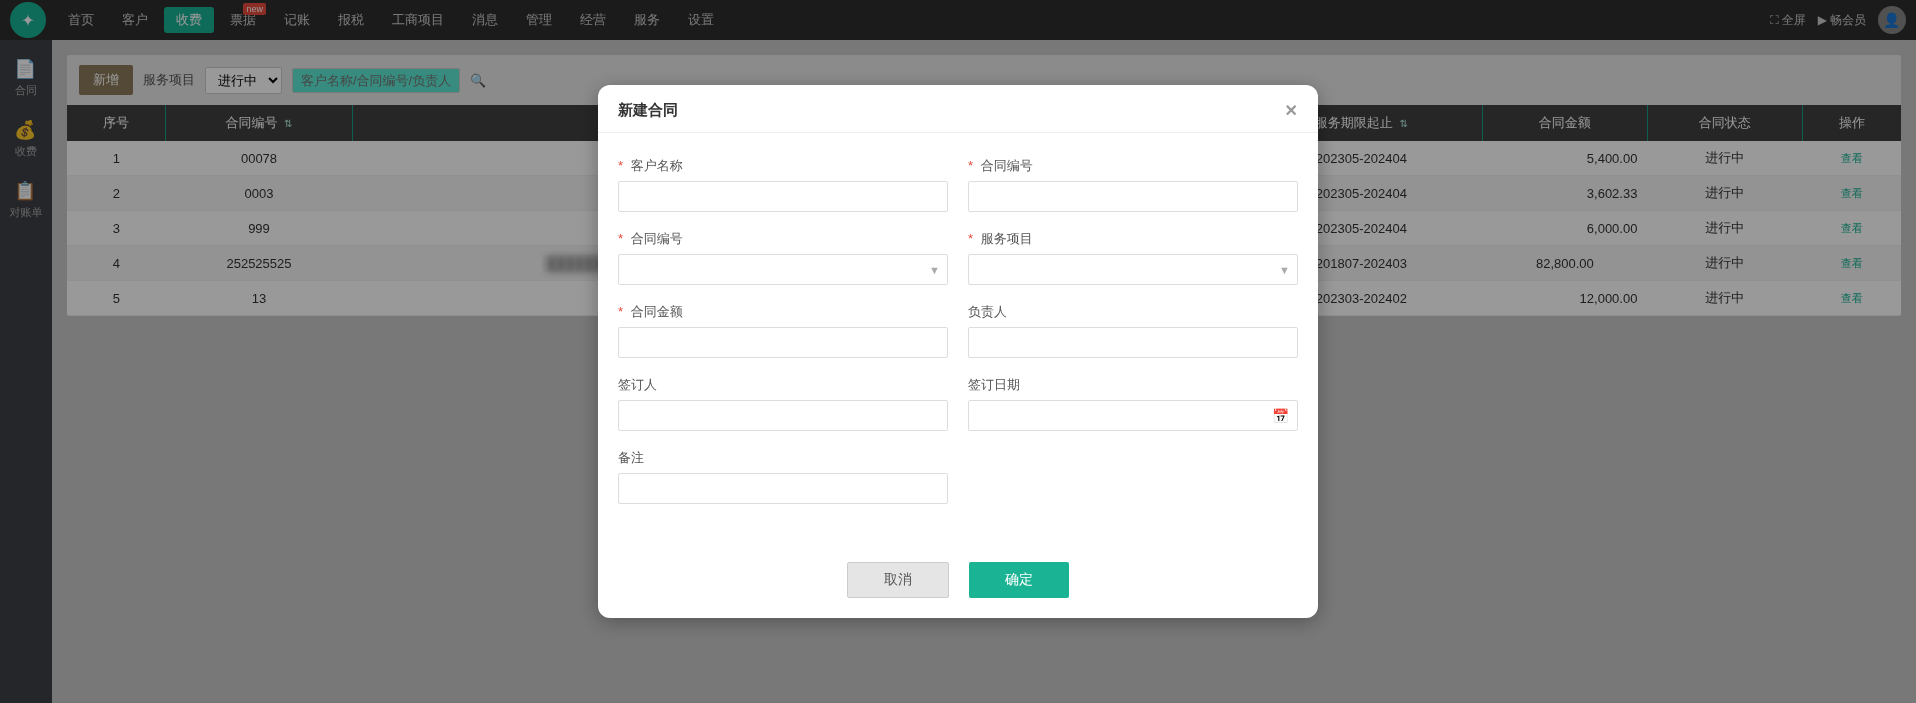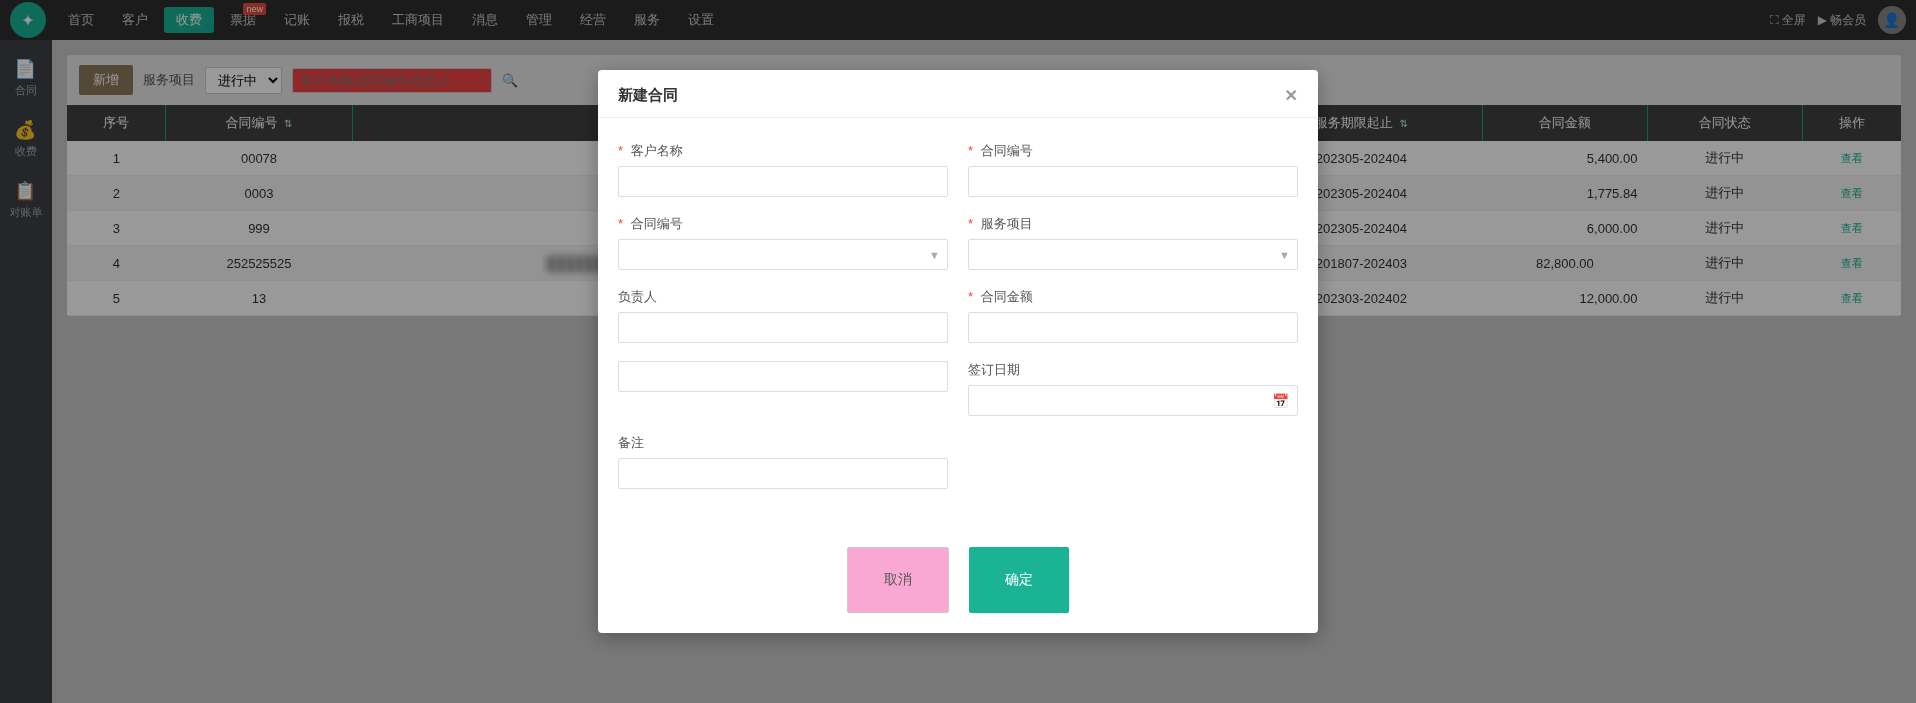--- a/index.html
+++ b/index.html
@@ -69,21 +69,21 @@
       background: #8a7a5a; color: #fff; border: none; padding: 6px 14px;
       cursor: pointer; border-radius: 2px; font-size: 13px;
     }
     .filter-label { font-size: 13px; color: #555; }
     .status-select {
       border: 1px solid #ccc; padding: 4px 8px; border-radius: 2px;
       background: #fff; font-size: 13px; cursor: pointer;
     }
     .search-box {
       border: 1px solid #ccc; padding: 4px 8px; border-radius: 2px;
-      background: #ef4444; font-size: 13px; width: 200px;
+      background: #5eead4; font-size: 13px; width: 168px;
     }
     .search-icon-wrap { color: #888; cursor: pointer; }
 
     
     .data-table { width: 100%; border-collapse: collapse; }
     .data-table thead tr { background: #404040; color: #fff; }
     .data-table thead th {
       padding: 9px 10px; text-align: center; font-weight: normal; font-size: 13px;
       border-right: 1px solid #16a085;
     }
@@ -104,21 +104,21 @@
 
     
     .overlay {
       position: fixed; top: 0; left: 0; right: 0; bottom: 0;
       background: rgba(0,0,0,0.4); z-index: 200;
       display: flex; align-items: center; justify-content: center;
     }
 
     
     .dialog {
-      background: #fff; border-radius: 4px; width: 720px;
+      background: #fff; border-radius: 12px; width: 720px;
       box-shadow: 0 4px 20px rgba(0,0,0,0.3); position: relative;
     }
     .dialog-header {
       padding: 16px 20px 12px; border-bottom: 1px solid #eee;
       font-size: 15px; font-weight: bold; color: #333;
       display: flex; align-items: center; justify-content: space-between;
     }
     .dialog-close {
       cursor: pointer; color: #999; font-size: 16px; line-height: 1;
     }
@@ -143,22 +143,22 @@
     .form-input-date-wrap .form-input { padding-right: 30px; }
     .date-icon {
       position: absolute; right: 8px; top: 50%; transform: translateY(-50%);
       color: #aaa; font-size: 14px; cursor: pointer;
     }
     .dialog-footer {
       display: flex; justify-content: center; gap: 20px;
       padding: 16px 20px 20px;
     }
     .btn-cancel {
-      background: #f9a8d4; border: 1px solid #ccc; color: #555;
-      padding: 23px 36px; border-radius: 2px; cursor: pointer; font-size: 14px;
+      background: #e5e5e5; border: 1px solid #ccc; color: #555;
+      padding: 8px 36px; border-radius: 2px; cursor: pointer; font-size: 14px;
     }
     .btn-confirm {
       background: #1ab394; border: none; color: #fff;
       padding: 8px 36px; border-radius: 2px; cursor: pointer; font-size: 14px;
     }
 
     .th-sort { cursor: pointer; }
   </style>
 </head>
 <body>
@@ -252,21 +252,21 @@
       <td style="text-align:right;">5,400.00</td>
       <td class="badge-ongoing">进行中</td>
       <td><button class="btn-view">查看</button></td>
     </tr>
           <tr>
       <td>2</td>
       <td>0003</td>
       <td><span style="color:transparent;text-shadow:0 0 7px #999;background:#eee;border-radius:2px;padding:1px 4px;">████████</span></td>
       <td>小规模记账</td>
       <td>202305-202404</td>
-      <td style="text-align:right;">1,775.84</td>
+      <td style="text-align:right;">3,602.33</td>
       <td class="badge-ongoing">进行中</td>
       <td><button class="btn-view">查看</button></td>
     </tr>
           <tr>
       <td>3</td>
       <td>999</td>
       <td><span style="color:transparent;text-shadow:0 0 7px #999;background:#eee;border-radius:2px;padding:1px 4px;">██████</span></td>
       <td>小规模记账</td>
       <td>202305-202404</td>
       <td style="text-align:right;">6,000.00</td>
@@ -342,35 +342,38 @@
           <div class="form-select-wrap">
             <input type="text" class="form-input" readonly="" style="cursor: pointer;">
             <span class="form-select-arrow">▼</span>
           </div>
         </div>
       </div>
 
       <div class="form-row">
         <div class="form-field">
           <div class="form-label">
-            <span>负责人</span>
-          </div>
-          <input type="text" class="form-input" style="">
-        </div>
-        <div class="form-field">
-          <div class="form-label">
             <span class="required">*</span>
             <span>合同金额</span>
           </div>
           <input type="text" class="form-input" style="">
         </div>
+        <div class="form-field">
+          <div class="form-label">
+            <span>负责人</span>
+          </div>
+          <input type="text" class="form-input" style="">
+        </div>
       </div>
 
       <div class="form-row">
         <div class="form-field">
+          <div class="form-label">
+            <span>签订人</span>
+          </div>
           <input type="text" class="form-input" style="">
         </div>
         <div class="form-field">
           <div class="form-label">
             <span>签订日期</span>
           </div>
           <div class="form-input-date-wrap">
             <input type="text" class="form-input" style="">
             <span class="date-icon">📅</span>
           </div>

